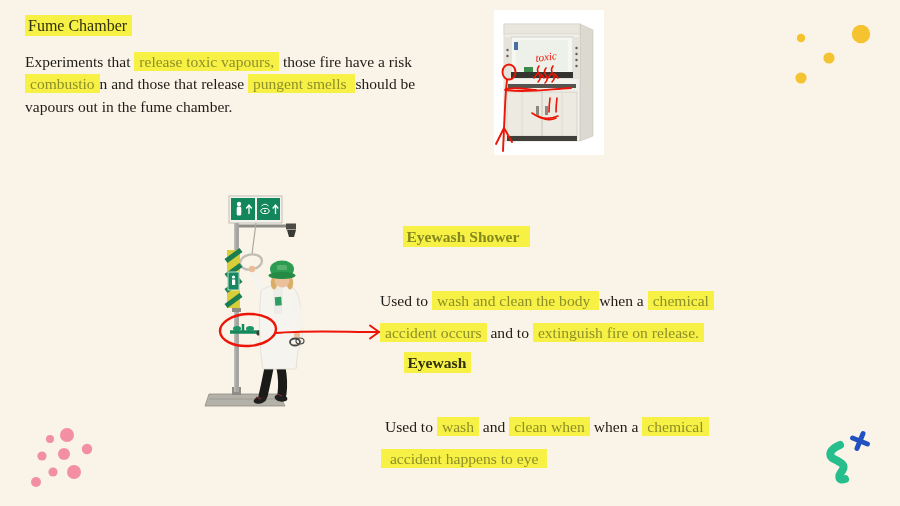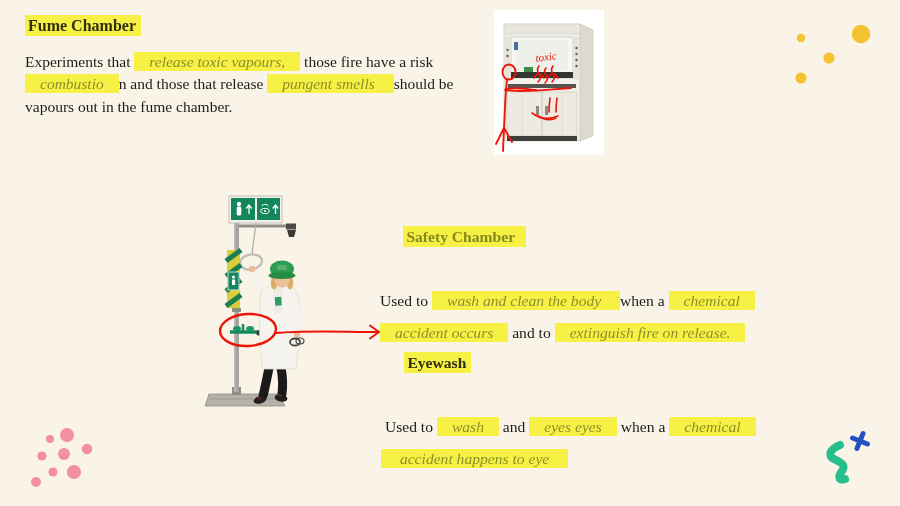--- a/index.html
+++ b/index.html
@@ -4,26 +4,26 @@
 <style>
   html,body{margin:0;padding:0;}
   .canvas{
     position:relative; width:900px; height:506px; overflow:hidden;
     background:var(--page_bg,#FAF4E8);
     font-family:"Liberation Serif","DejaVu Serif",serif;
     color:var(--body_text,#1D1C17);
   }
   .abs{position:absolute;}
   
-  .title{left:25px; top:17px; font-size:16px; font-weight:bold;}
+  .title{left:25px; top:17px; font-size:16px; font-weight:normal;}
   .t-hl-dark{background:var(--highlight,#F8F145); color:var(--heading_dark,#30300D); padding:2px 5px 2px 3px;}
   .t-hl-olive{background:var(--highlight,#F8F145); color:var(--heading_olive,#85881F); padding:2px 11px 2px 3px; font-weight:bold;}
   .para{left:25px; top:51px; width:460px; font-size:15.5px; line-height:22.4px;}
   .rich-line{white-space:pre-wrap;}
-  .hl{background:var(--highlight,#F8F145); color:var(--highlight_text,#8C8F2A); padding:1px 15px;font-style:italic;}
+  .hl{background:var(--highlight,#F8F145); color:var(--highlight_text,#8C8F2A); padding:1px 5px;}
   .block{font-size:15.6px; line-height:32px;}
   .ss-block{left:380px; top:189px; width:380px;}
   .ew-block{left:381px; top:315px; width:380px;}
   .ew-head-indent{margin-left:0;}
   
   .photo{background:var(--photo_bg,#FFFFFF);}
   svg{display:block;}
 </style>
 </head>
 <body>
@@ -171,31 +171,31 @@
     </svg>
   </div>
 
   <svg class="abs" style="left:272px; top:320px;" width="120" height="24" viewBox="0 0 120 24">
     <path d="M4,13 C34,10 72,12 107,12" stroke="var(--red,#EC1507)" stroke-width="2" fill="none" stroke-linecap="round"></path>
     <path d="M107,12 L98,5.5 M107,12 L98,18.5" stroke="var(--red,#EC1507)" stroke-width="2" fill="none" stroke-linecap="round"></path>
   </svg>
 
   <div class="abs block ss-block">
     <div class="rich-line">
-      <span class="t-hl-olive">Safety Chamber</span>
+      <span class="t-hl-olive">Eyewash Shower</span>
     </div>
     <div class="rich-line"><span>Used to </span><span class="hl">wash and clean the body </span><span>when a </span><span class="hl">chemical</span></div>
     <div class="rich-line"><span class="hl">accident occurs</span><span> and to </span><span class="hl">extinguish fire on release.</span></div>
   </div>
 
   <div class="abs block ew-block">
     <div class="rich-line">
       <span class="t-hl-dark ew-head-indent" style="font-weight:bold;">Eyewash</span>
     </div>
-    <div class="rich-line"><span> Used to </span><span class="hl">wash</span><span> and </span><span class="hl">eyes eyes</span><span> when a </span><span class="hl">chemical</span></div>
+    <div class="rich-line"><span> Used to </span><span class="hl">wash</span><span> and </span><span class="hl">clean when</span><span> when a </span><span class="hl">chemical</span></div>
     <div class="rich-line"><span class="hl"> accident happens to eye </span></div>
   </div>
 
   <svg class="abs" style="left:790px; top:25px;" width="85" height="60" viewBox="0 0 85 60">
     <g fill="var(--yellow_dot,#F5C32F)">
       <circle cx="11" cy="13" r="4.2"></circle>
       <circle cx="71" cy="9" r="9.2"></circle>
       <circle cx="39" cy="33" r="5.6"></circle>
       <circle cx="11" cy="53" r="5.6"></circle>
     </g>

